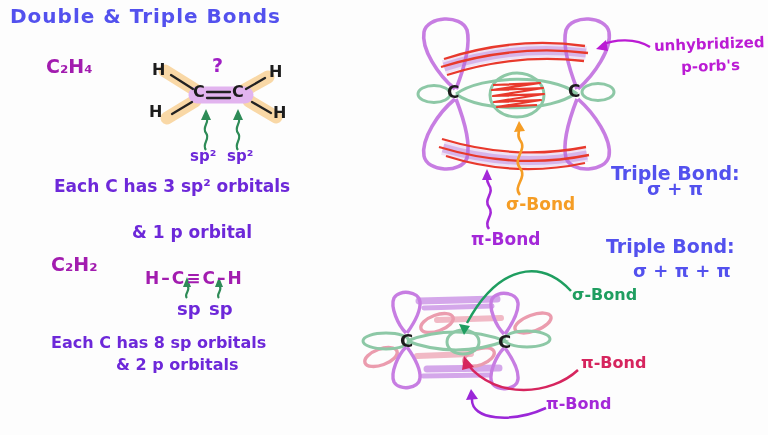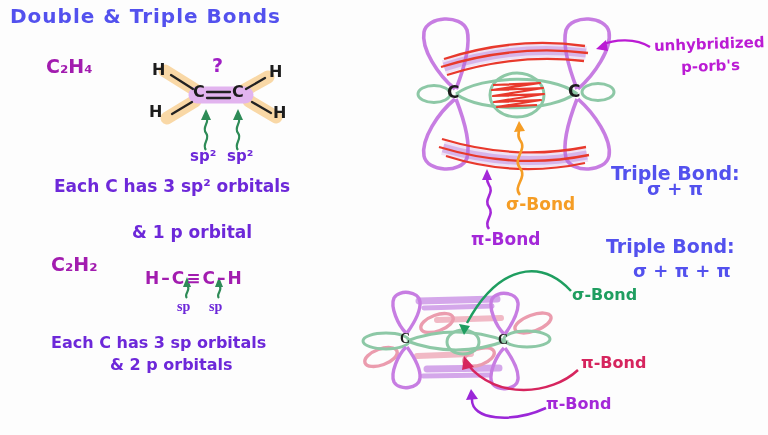--- a/index.html
+++ b/index.html
@@ -14,21 +14,21 @@
   .dkgreen{color:#1f9e60;font-weight:700;}
   .orange{color:#f59d25;font-weight:700;}
   .magenta{color:#bb1bd4;font-weight:700;}
   .purple{color:#a428d8;font-weight:700;}
   .crimson{color:#d6255e;font-weight:700;}
   .black{color:#a21caf;font-weight:600;}
   .qmark{color:#a01fc5;font-weight:700;}
   .atom{font-size:16px;font-weight:600;}
   .catom{font-weight:700;}
   .f19{font-size:19px;} .f18{font-size:18px;} .f17{font-size:17px;}
-  .f16{font-size:16px;} .f15{font-size:15px;} .f14{font-size:14px;font-family:Liberation Serif, serif;}
+  .f16{font-size:16px;} .f15{font-size:15px;} .f14{font-size:18px;}
   .tilt{transform:rotate(-2deg);}
 </style>
 </head>
 <body>
 
 <div id="canvas">
 
   <svg id="art" width="768" height="435" viewBox="0 0 768 435">
 
     <g stroke-linecap="round" fill="none">
@@ -174,22 +174,22 @@
   <div class="lbl qmark f19" style="left:212px;top:56px">?</div>
   <div class="lbl green f15" style="left:190px;top:149px">sp²</div>
   <div class="lbl green f15" style="left:227px;top:149px">sp²</div>
   <div class="lbl green f17" style="left:54px;top:178px">Each C has 3 sp² orbitals</div>
   <div class="lbl green f17" style="left:132px;top:224px">&amp; 1 p orbital</div>
 
   <div class="lbl black f19" style="left:51px;top:255px">C₂H₂</div>
   <div class="lbl black f17" style="left:145px;top:270px;letter-spacing:2px">H–C≡C–H</div>
   <div class="lbl green f14" style="left:177px;top:300px">sp</div>
   <div class="lbl green f14" style="left:209px;top:300px">sp</div>
-  <div class="lbl green f16" style="left:51px;top:335px">Each C has 3 sp orbitals</div>
-  <div class="lbl green f16" style="left:110px;top:357px">&amp; 2 p orbitals</div>
+  <div class="lbl green f16" style="left:51px;top:335px">Each C has 8 sp orbitals</div>
+  <div class="lbl green f16" style="left:116px;top:357px">&amp; 2 p orbitals</div>
 
   <div class="lbl atom catom f17" style="left:447px;top:84px">C</div>
   <div class="lbl atom catom f17" style="left:568px;top:83px">C</div>
   <div class="lbl magenta f15 tilt" style="left:654px;top:37px">unhybridized</div>
   <div class="lbl magenta f15 tilt" style="left:681px;top:59px">p-orb's</div>
   <div class="lbl orange f17" style="left:506px;top:196px">σ-Bond</div>
   <div class="lbl purple f17" style="left:471px;top:231px">π-Bond</div>
   <div class="lbl blue f19" style="left:611px;top:164px">Triple Bond:</div>
   <div class="lbl blue f18" style="left:647px;top:180px">σ + π</div>
 

